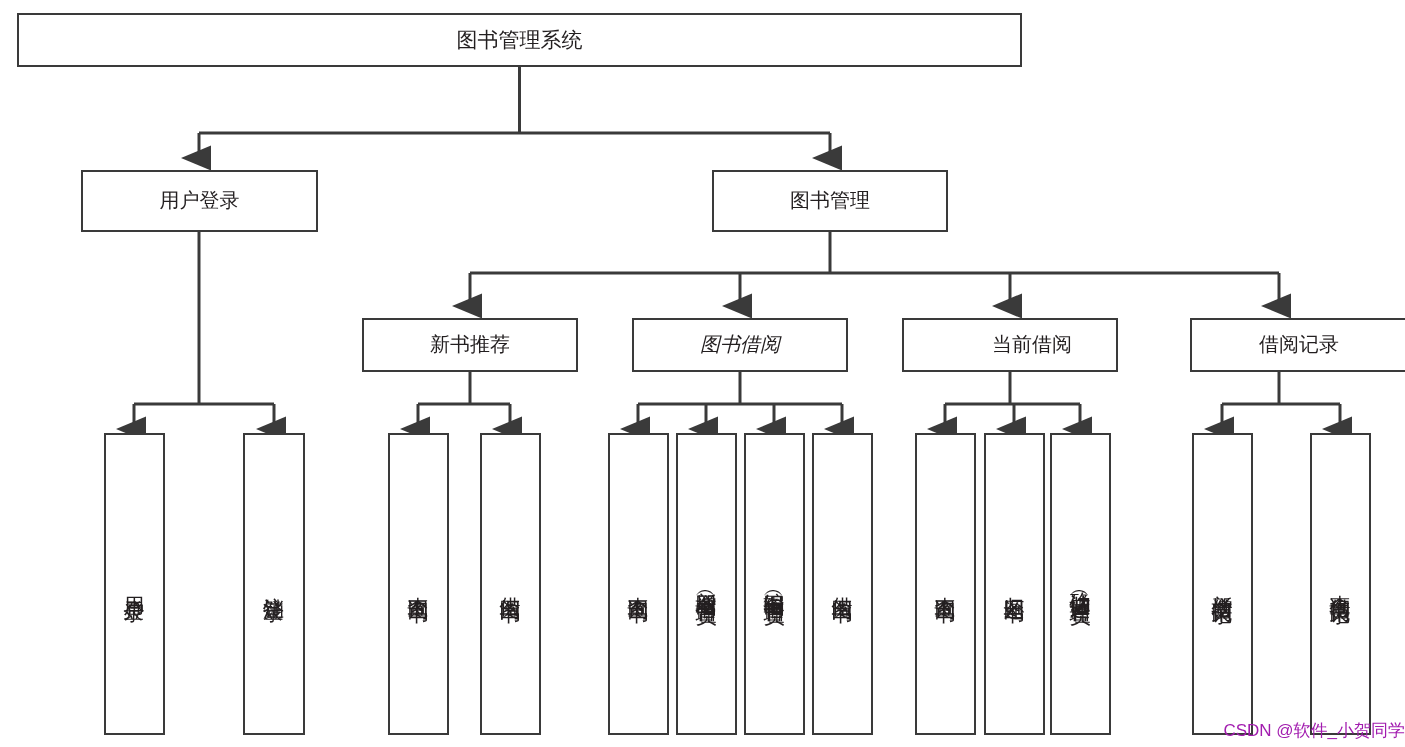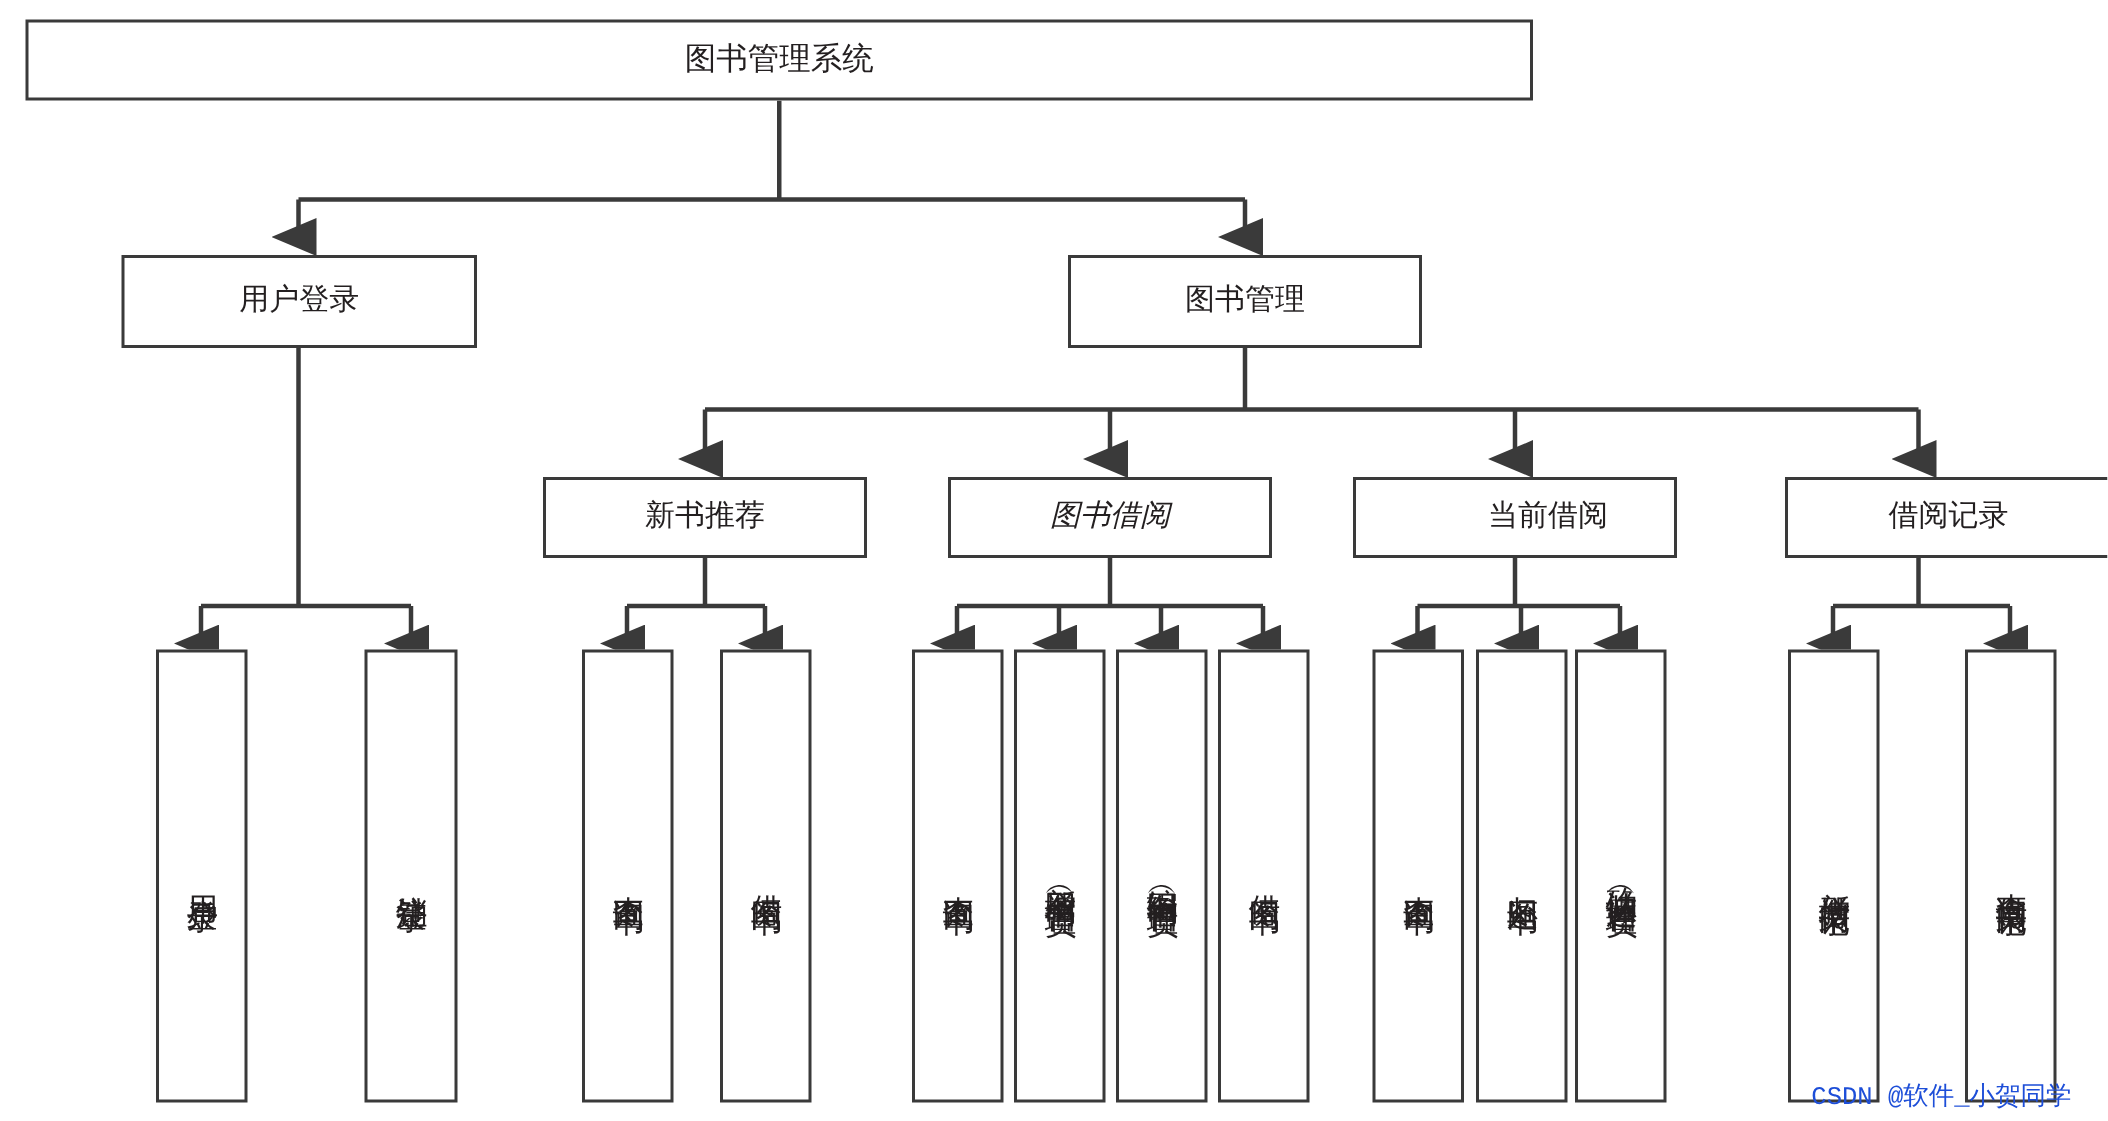--- a/index.html
+++ b/index.html
@@ -47,27 +47,27 @@
   .node.leaf .lbl{
     writing-mode:vertical-rl;
     text-orientation:upright;
     font-size:21px;
     letter-spacing:2px;
     line-height:1;
     white-space:nowrap;
   }
   #watermark{
     position:absolute;
-    right:24px;
+    right:0;
     bottom:5px;
     font-size:17px;
-    color:#1d4ed8;
+    color:#a21caf;
     z-index:5;
     white-space:nowrap;
-    font-family:Liberation Mono, monospace;
+    font-family:Liberation Sans, sans-serif;
   }
 </style>
 </head>
 <body>
 
 <div id="canvas">
 
   <svg id="edges" width="1405" height="747" viewBox="0 0 1405 747">
     <defs>
       <marker id="arrow" markerWidth="10" markerHeight="10" refX="4.2" refY="4" orient="auto" markerUnits="strokeWidth">

